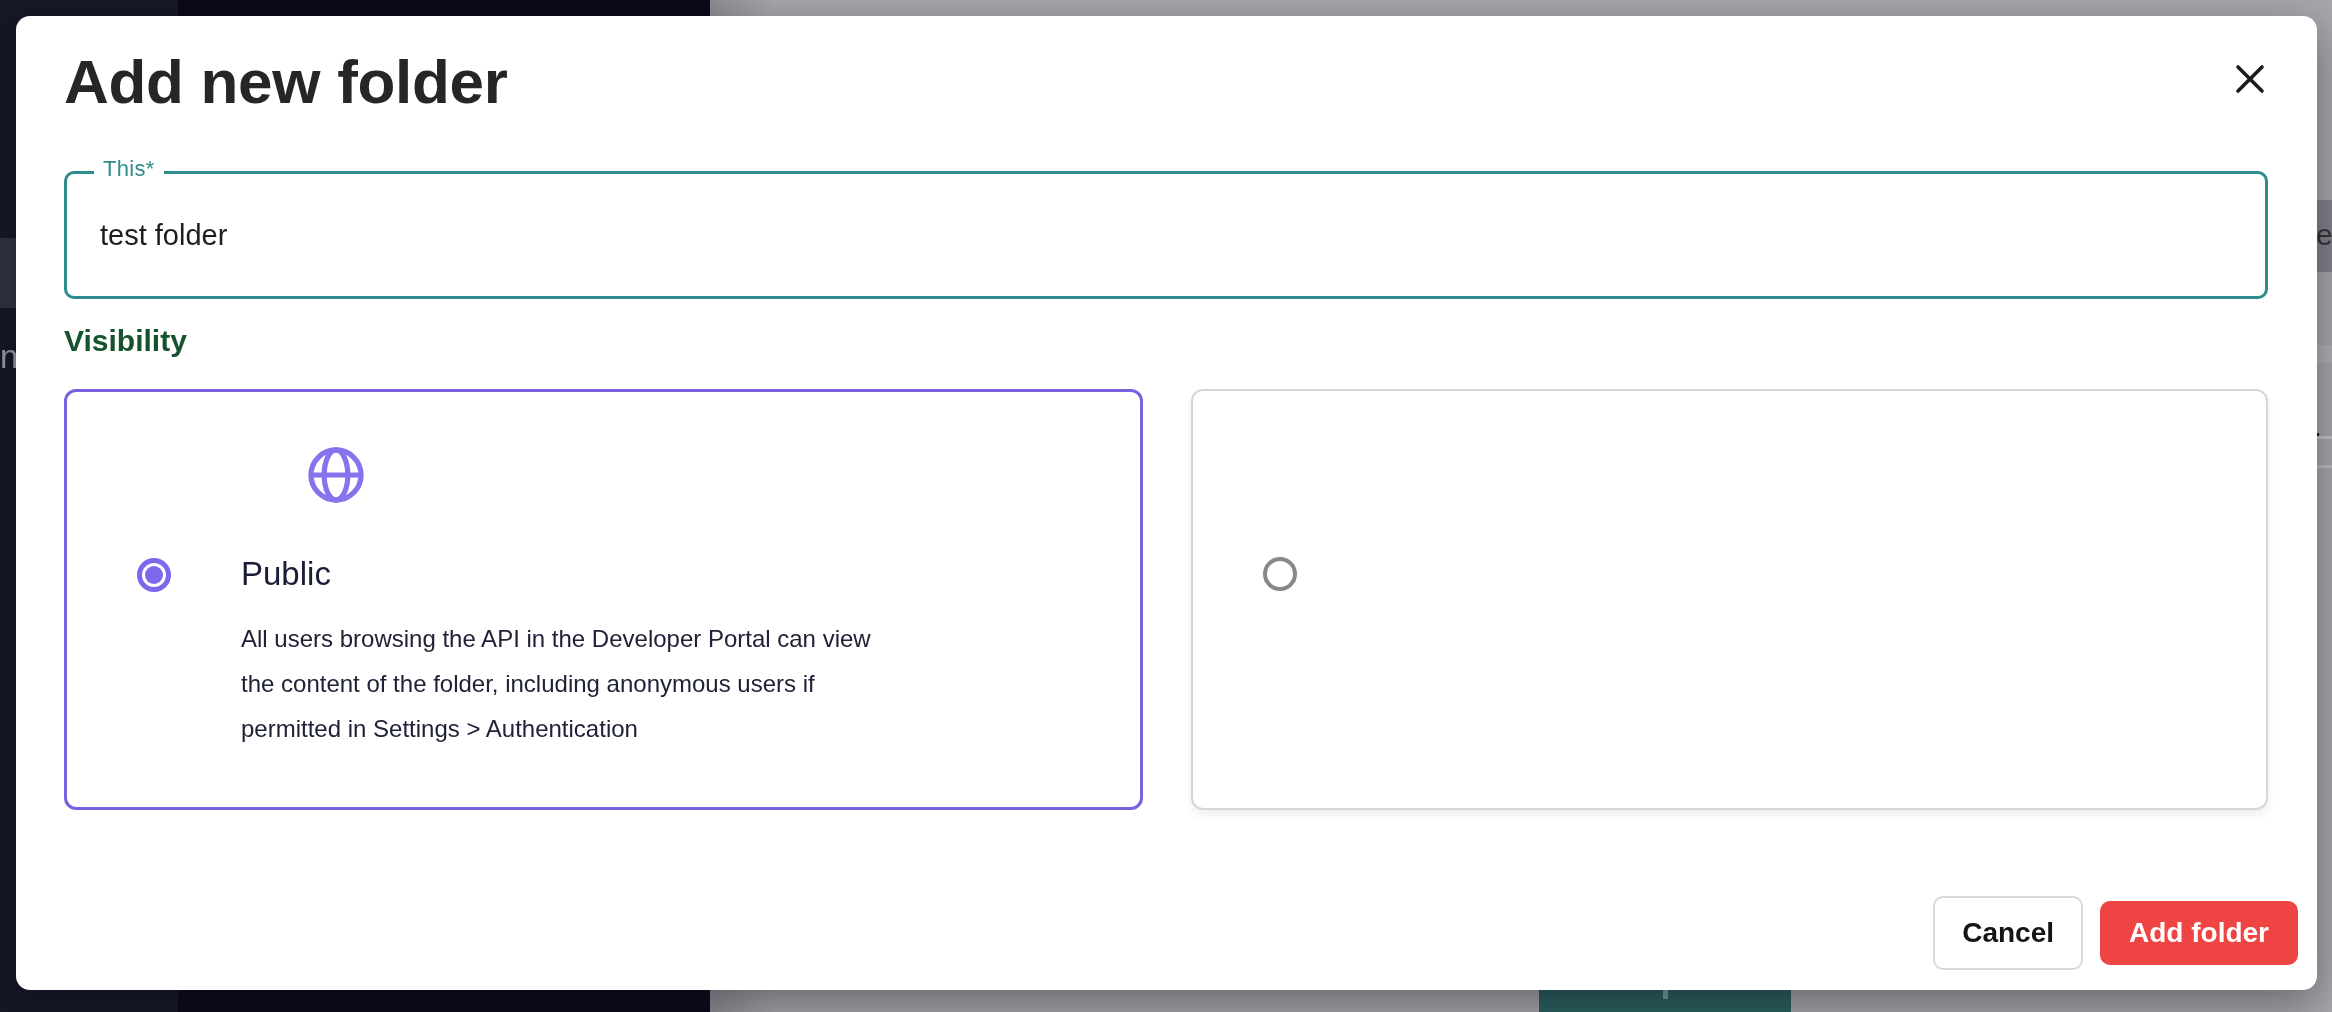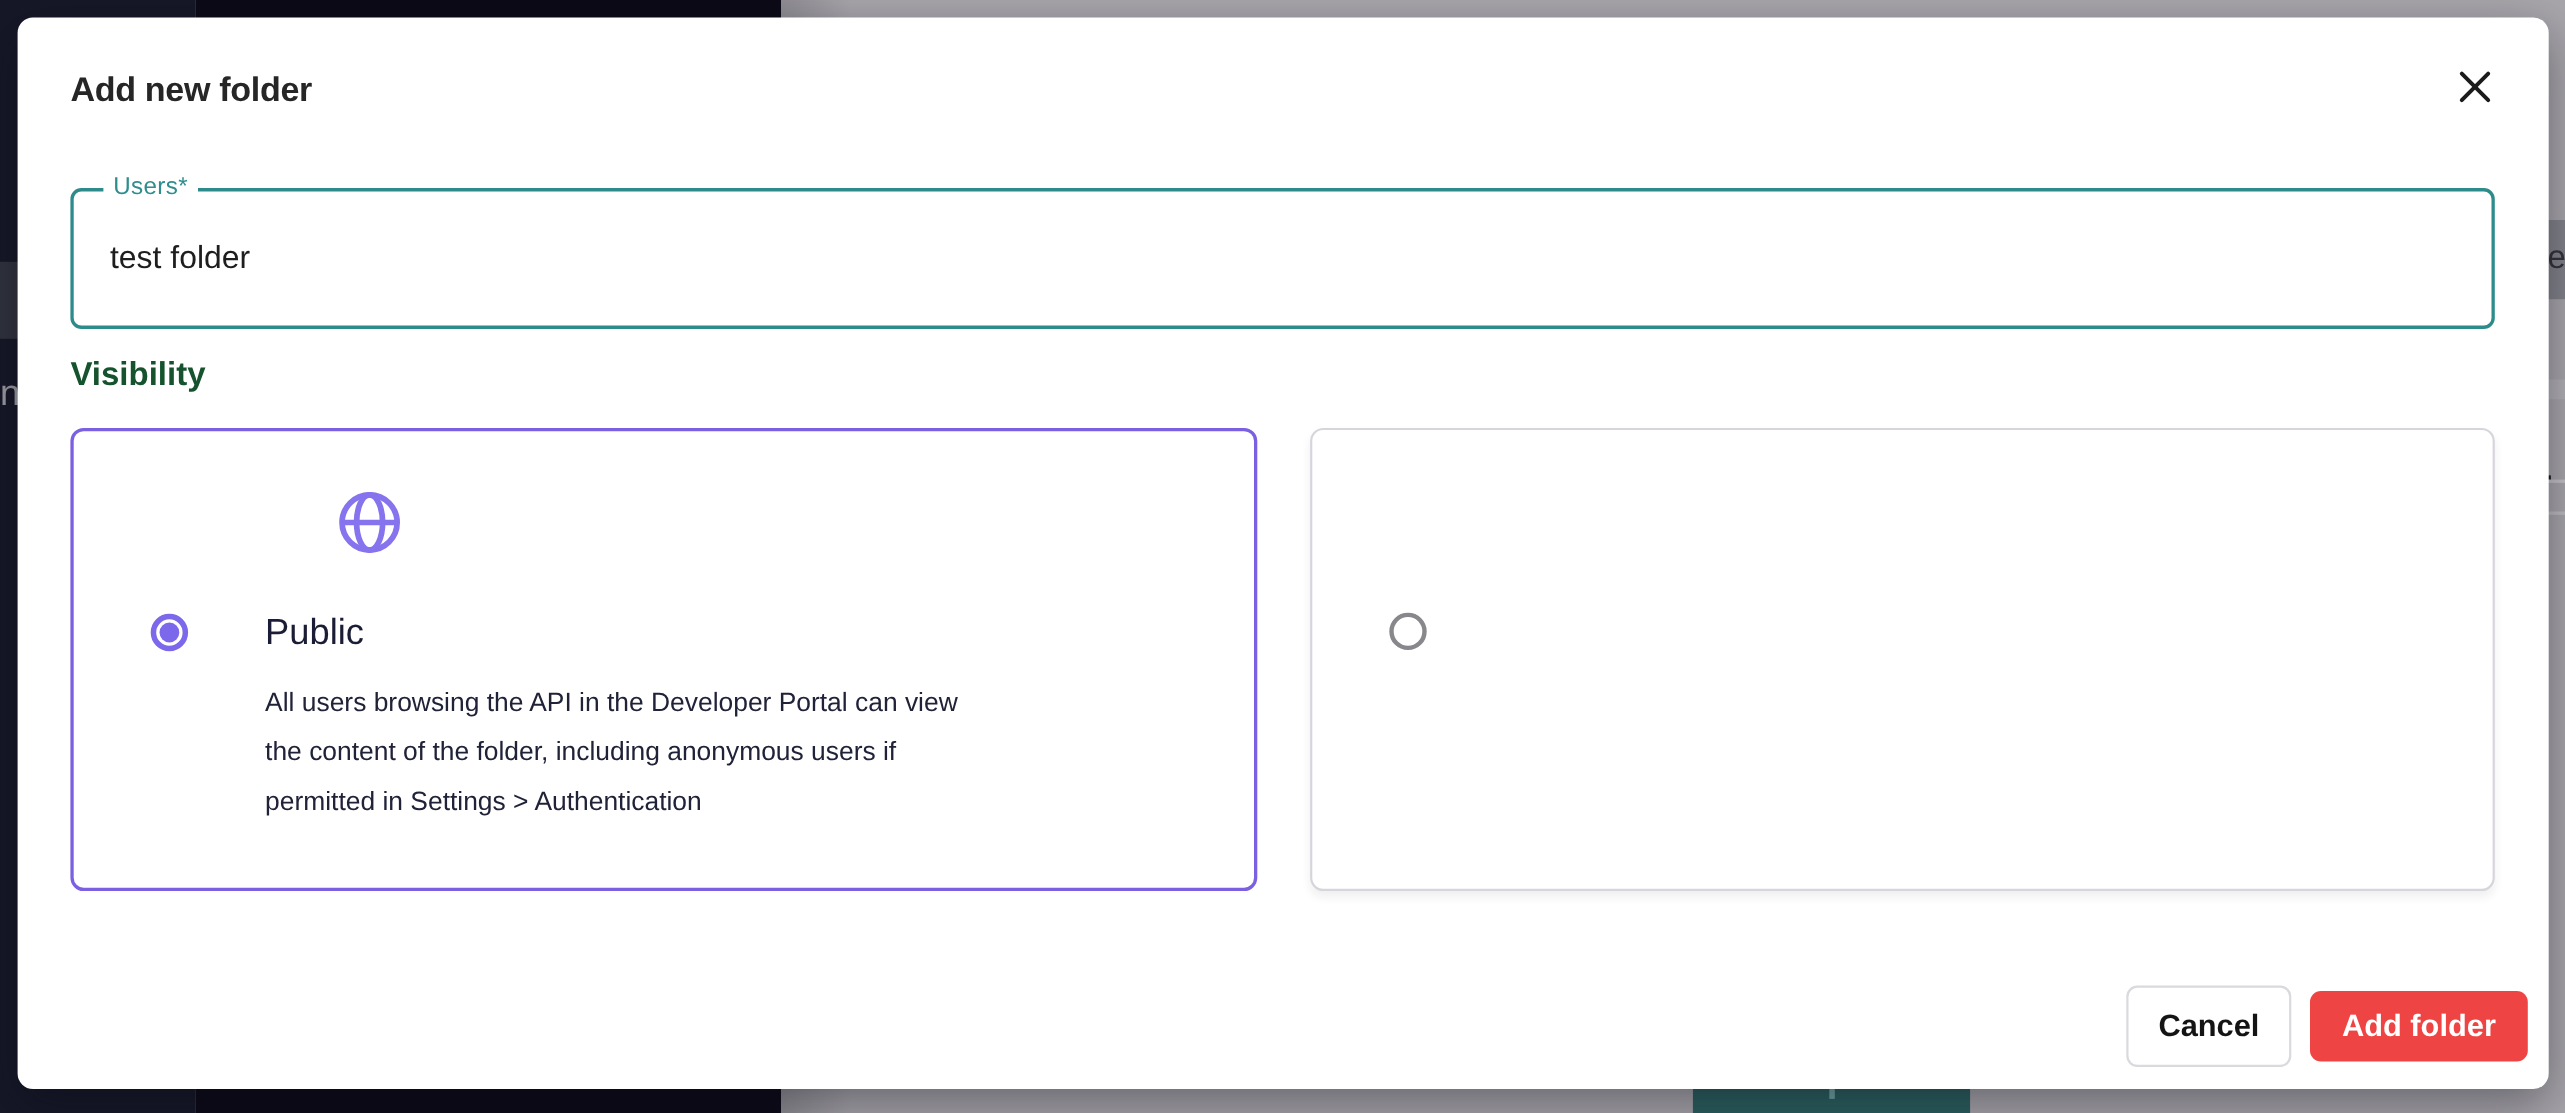--- a/index.html
+++ b/index.html
@@ -22,21 +22,21 @@
   .bg-right-line2{position:absolute;left:2308px;right:0;top:465px;height:3px;background:#bebcc1;}
   .bg-teal-btn{position:absolute;left:1539px;top:981px;width:252px;height:31px;background:#2b6060;border-radius:10px 10px 0 0;}
   .bg-teal-btn i{position:absolute;left:50%;top:6px;width:5px;height:12px;margin-left:-2px;background:#6fa5a5;}
   
   .modal{
     position:absolute;left:16px;top:16px;width:2301px;height:974px;z-index:10;
     background:#fff;border-radius:14px;box-shadow:0 14px 44px rgba(10,10,20,.40);
     box-sizing:border-box;padding:0 49px 0 48px;
   }
   .modal-title{
-    margin:38px 0 2px;font-size:31px;line-height:56px;font-weight:700;
+    margin:38px 0 2px;font-size:62px;line-height:56px;font-weight:700;
     color:#262626;letter-spacing:-.3px;
   }
   .close-btn{
     position:absolute;top:36px;right:40px;width:54px;height:54px;border:0;background:none;
     cursor:pointer;display:flex;align-items:center;justify-content:center;padding:0;
   }
   
   .field{position:relative;margin-top:61px;}
   .field input{
     width:100%;height:128px;box-sizing:border-box;border:3px solid #2d8b8b;border-radius:10px;
@@ -97,21 +97,21 @@
   <h1 class="modal-title">Add new folder</h1>
 
   <button class="close-btn" aria-label="close">
     <svg width="42" height="42" viewBox="0 0 42 42">
       <line x1="9" y1="9" x2="33" y2="33" stroke="#1b1b1b" stroke-width="3.6" stroke-linecap="round"></line>
       <line x1="33" y1="9" x2="9" y2="33" stroke="#1b1b1b" stroke-width="3.6" stroke-linecap="round"></line>
     </svg>
   </button>
 
   <div class="field">
-    <label>Users*</label>
+    <label>This*</label>
     <input type="text" value="test folder" style="">
   </div>
 
   <p class="vis-label">Visibility</p>
 
   <div class="cards">
 
     <div class="card selected">
       <div class="radio-col">
         <span class="radio checked"></span>

